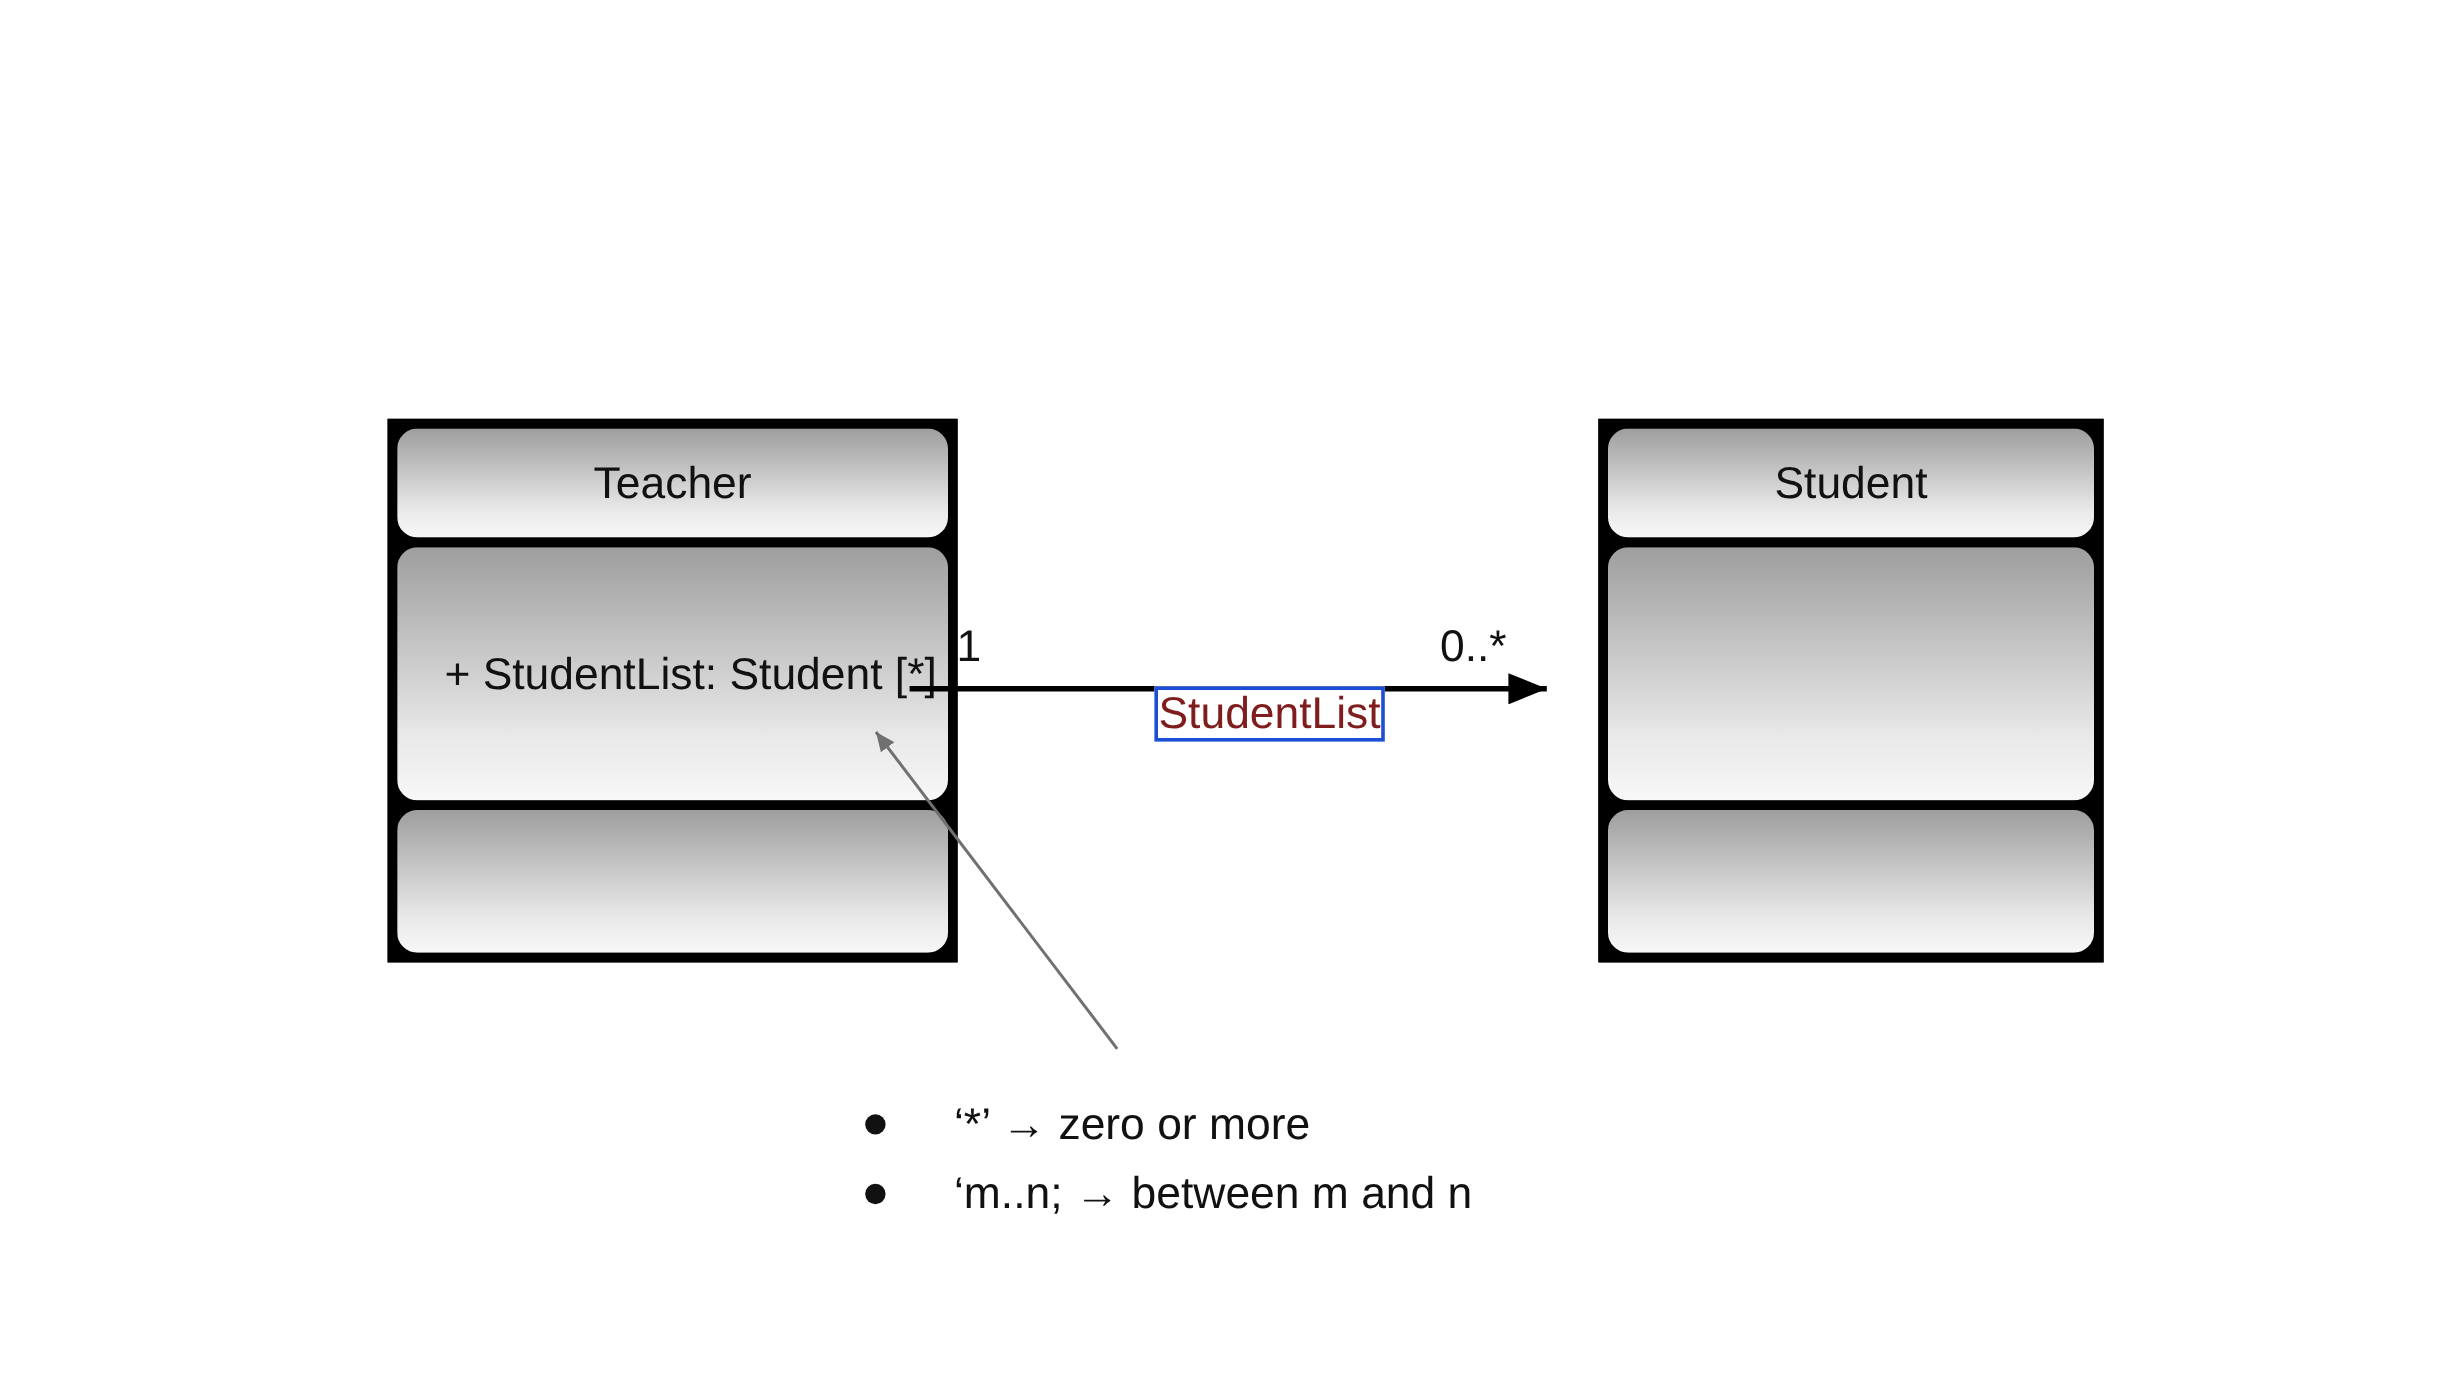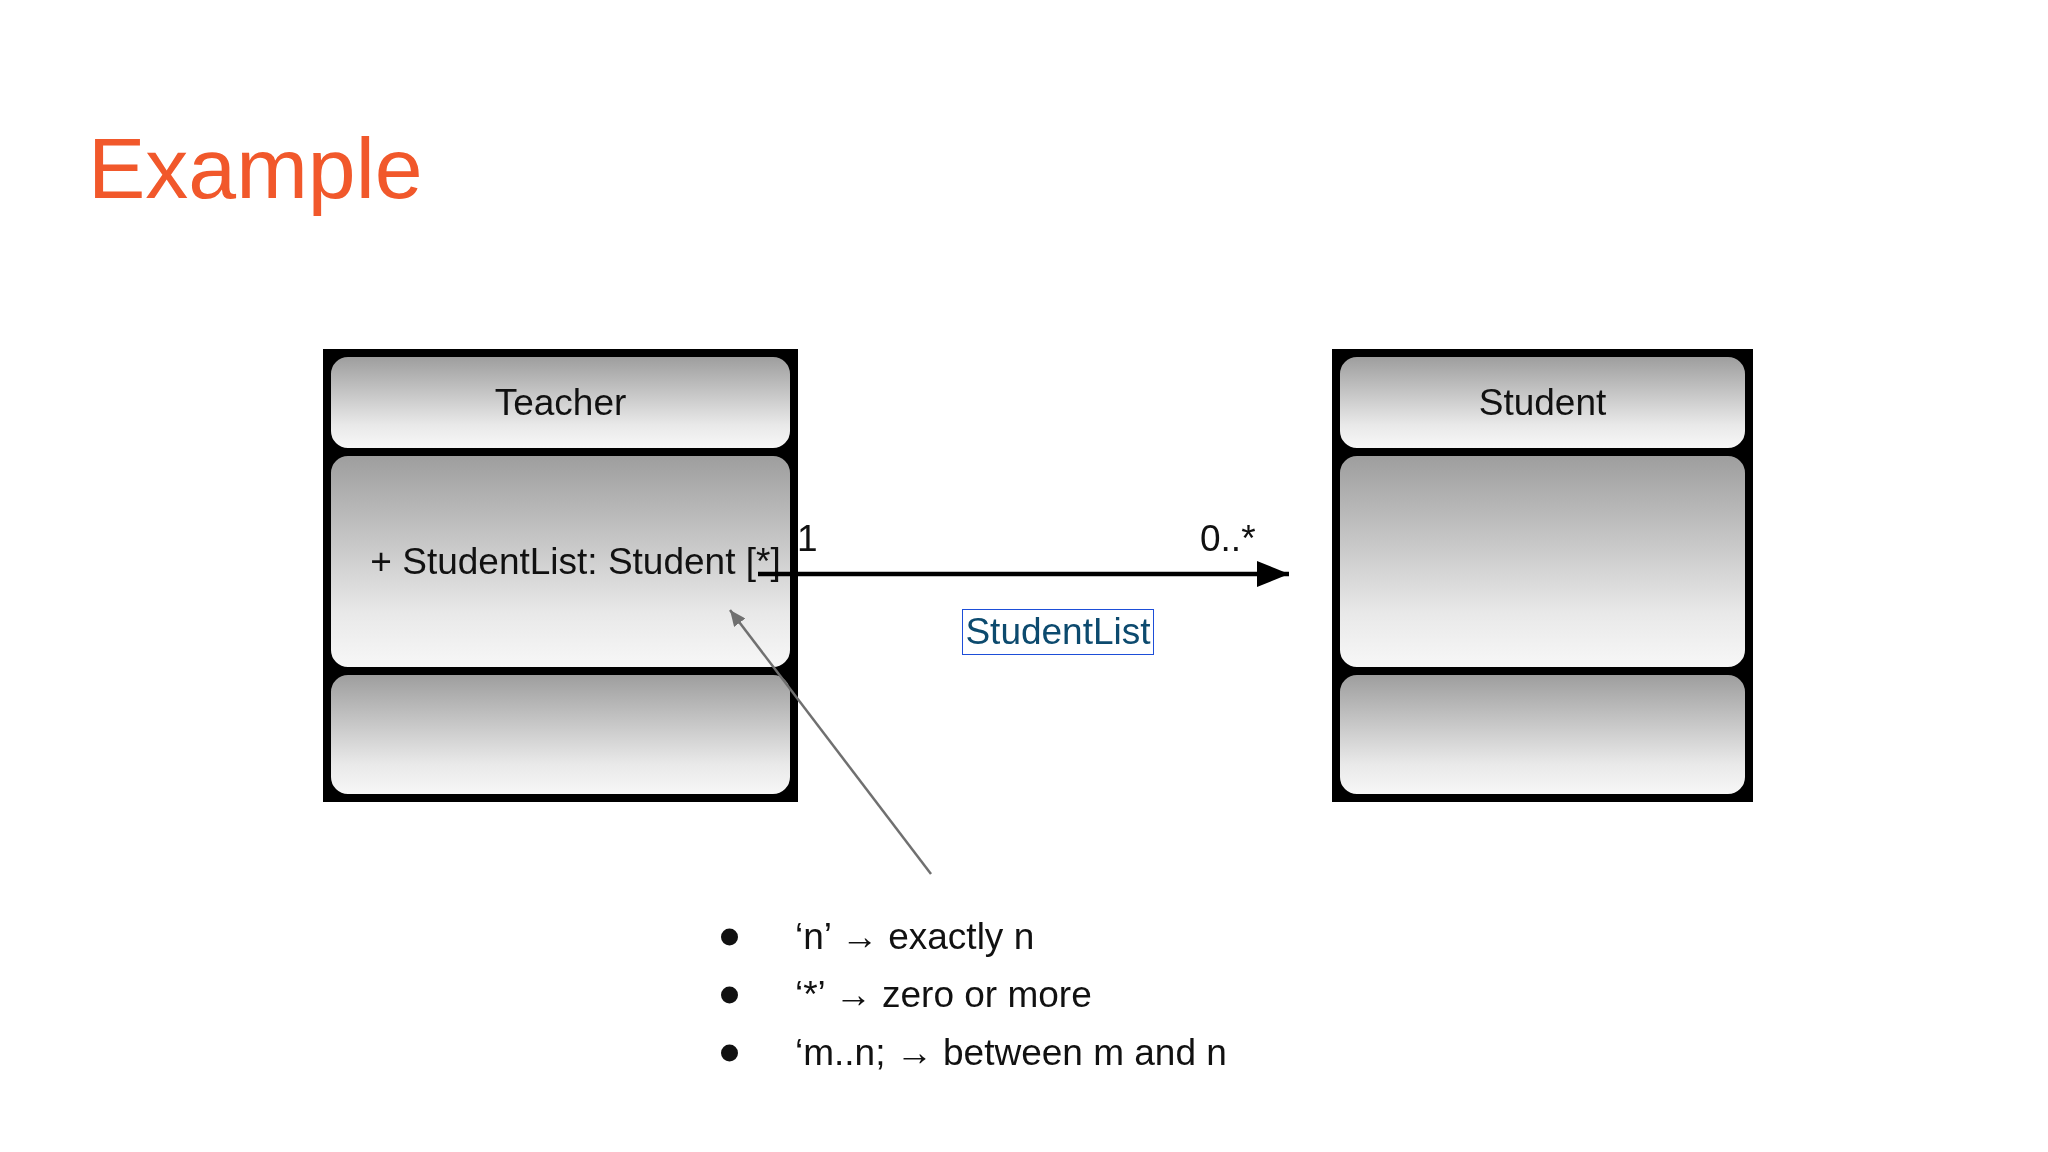--- a/index.html
+++ b/index.html
@@ -71,31 +71,31 @@
     line-height: 40px;
     color: #111;
     white-space: nowrap;
   }
   .mult.source { left: 797px;  top: 519px; }
   .mult.target { left: 1200px; top: 519px; }
 
   .assoc-label {
     position: absolute;
     left: 962px;
-    top: 609px;
+    top: 572px;
     width: 192px;
     height: 46px;
     box-sizing: border-box;
     background: #ffffff;
-    border: 1px solid #1d4ed8;
+    border: 3px solid #1d4ed8;
     display: flex;
     align-items: center;
     justify-content: center;
     font-size: 37px;
-    color: #0c4a6e;
+    color: #7f1d1d;
     white-space: nowrap;
   }
 
   
   .legend {
     position: absolute;
     left: 713px;
     top: 908px;
     margin: 0;
     padding: 0;
@@ -118,21 +118,20 @@
     height: 17px;
     border-radius: 50%;
     background: #111;
   }
 </style>
 </head>
 <body>
 
 <div class="slide">
 
-  <h1 class="title" style="color: rgb(241, 88, 43);">Example</h1>
 
   <div class="uml-class teacher">
     <div class="compartment name-comp">
       <span>Teacher</span>
     </div>
     <div class="compartment attr-comp">
       <span>+ StudentList: Student [*]</span>
     </div>
     <div class="compartment op-comp"></div>
   </div>
@@ -158,24 +157,20 @@
     <line x1="931" y1="874" x2="730" y2="610" stroke="#707070" stroke-width="2.5" marker-end="url(#mGray)"></line>
   </svg>
 
   <div class="mult source">1</div>
   <div class="mult target">0..*</div>
   <div class="assoc-label">StudentList</div>
 
   <ul class="legend">
     <li>
       <span class="dot"></span>
-      <span>‘n’ → exactly n</span>
-    </li>
-    <li>
-      <span class="dot"></span>
       <span>‘*’ → zero or more</span>
     </li>
     <li>
       <span class="dot"></span>
       <span>‘m..n; → between m and n</span>
     </li>
   </ul>
 
 </div>
 

